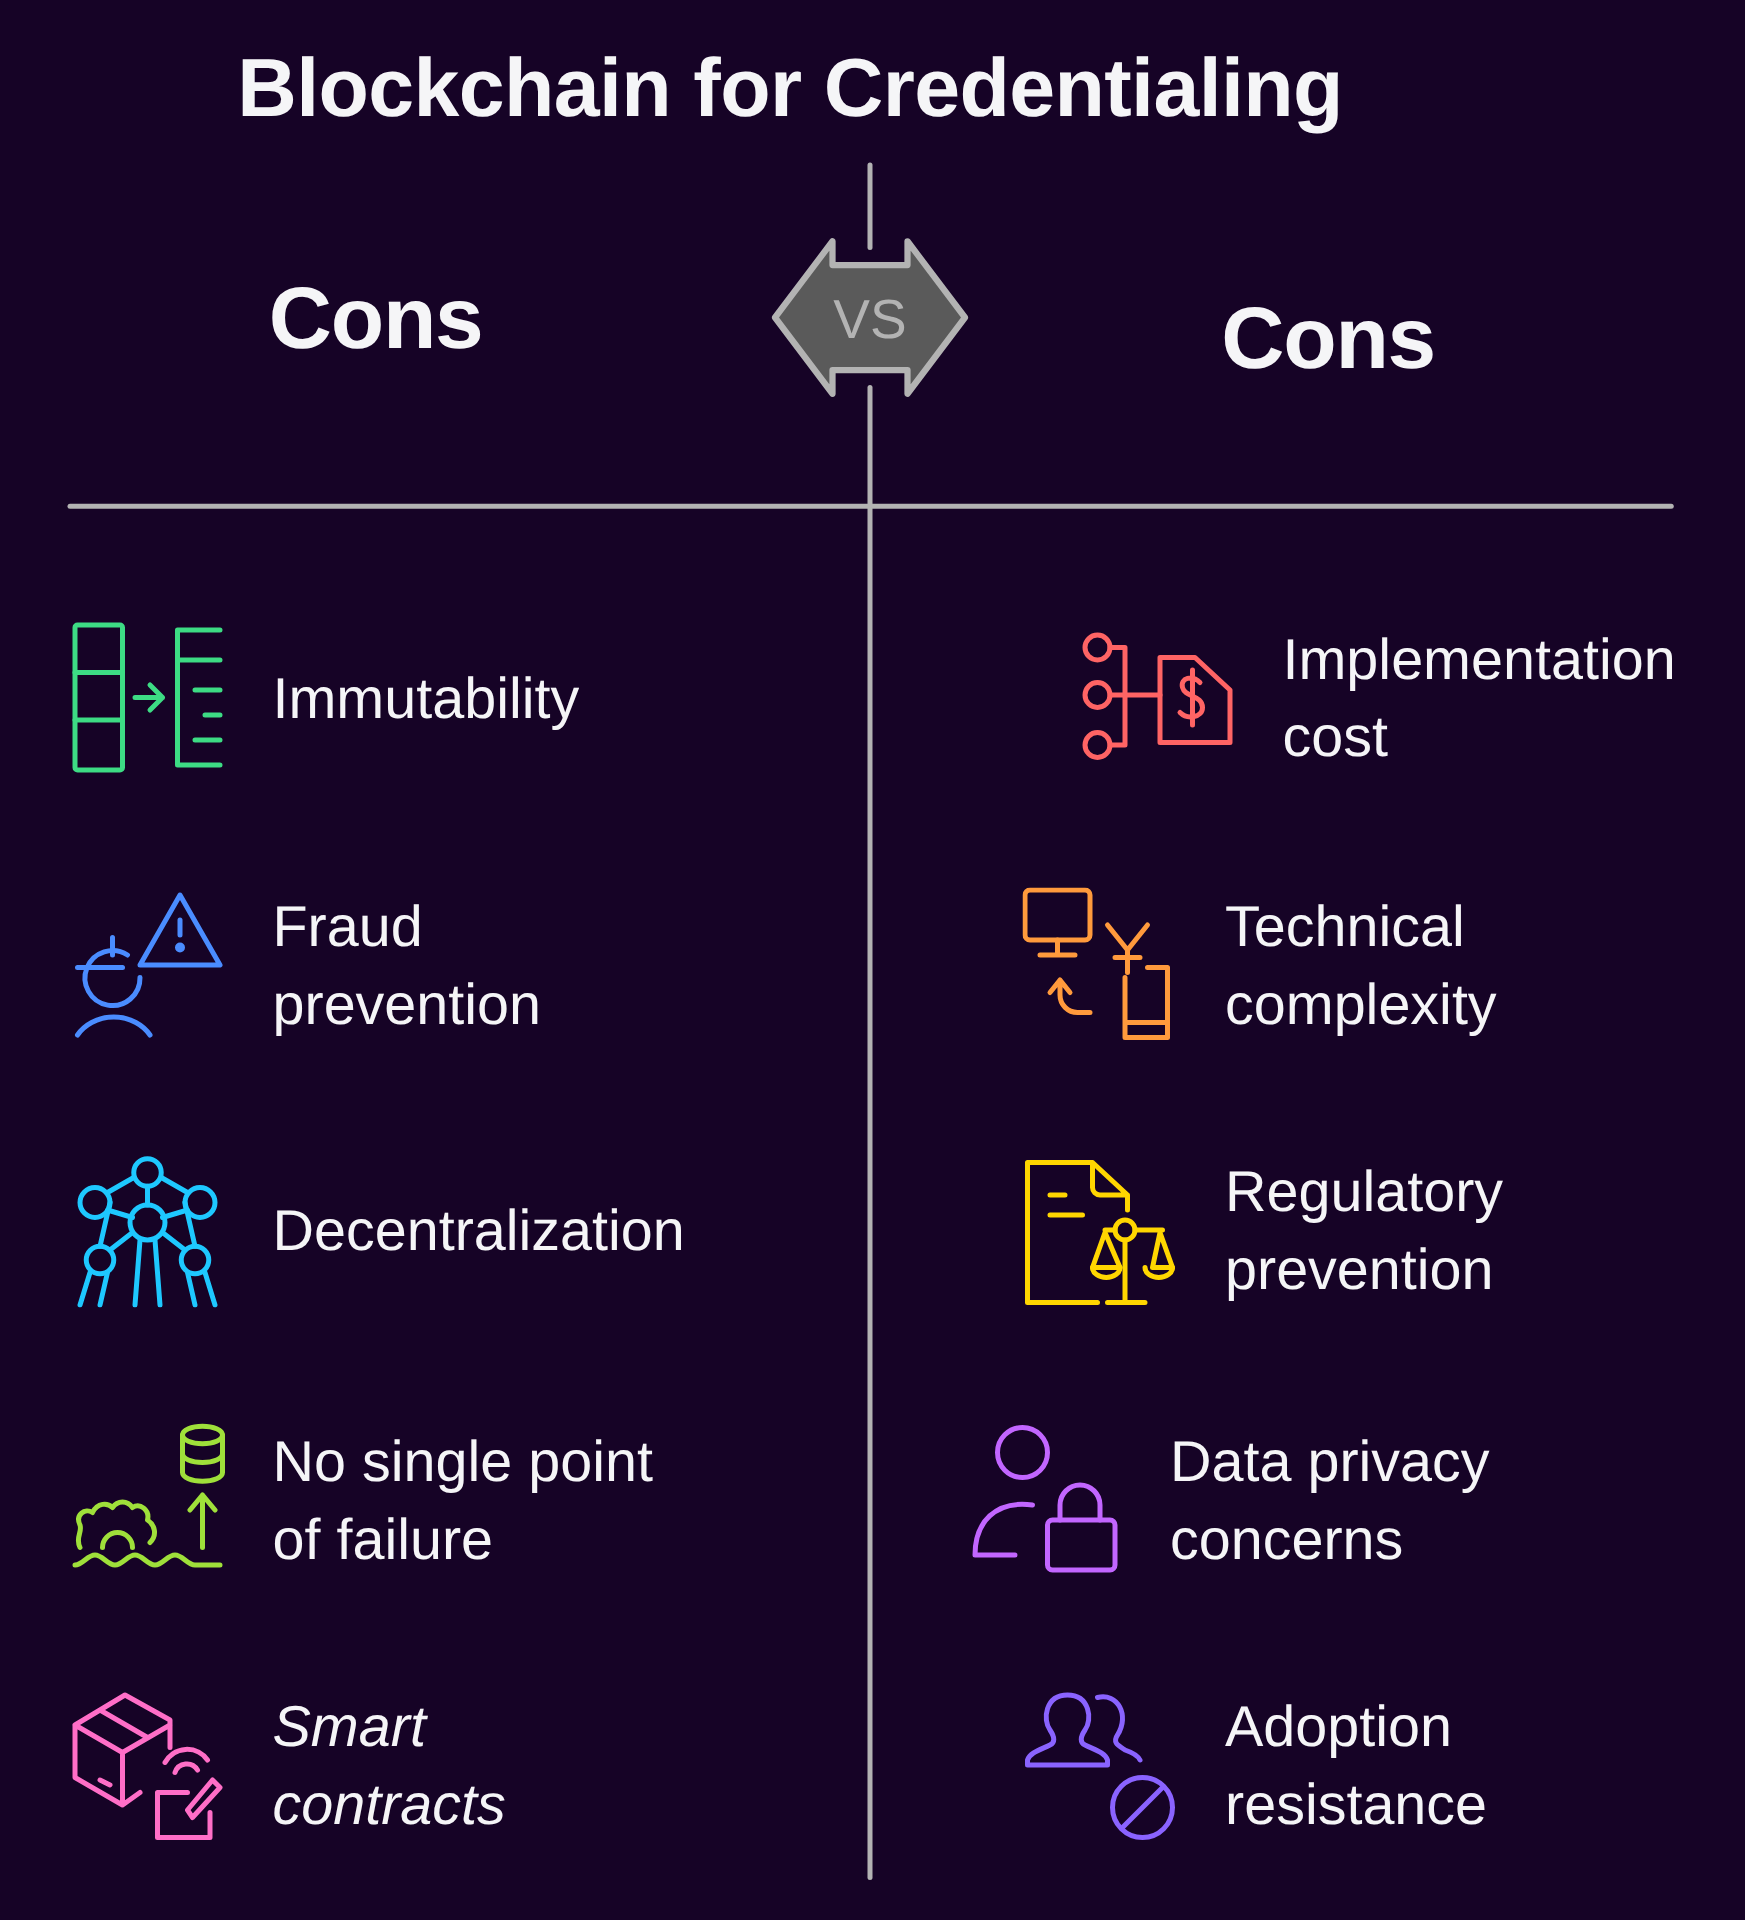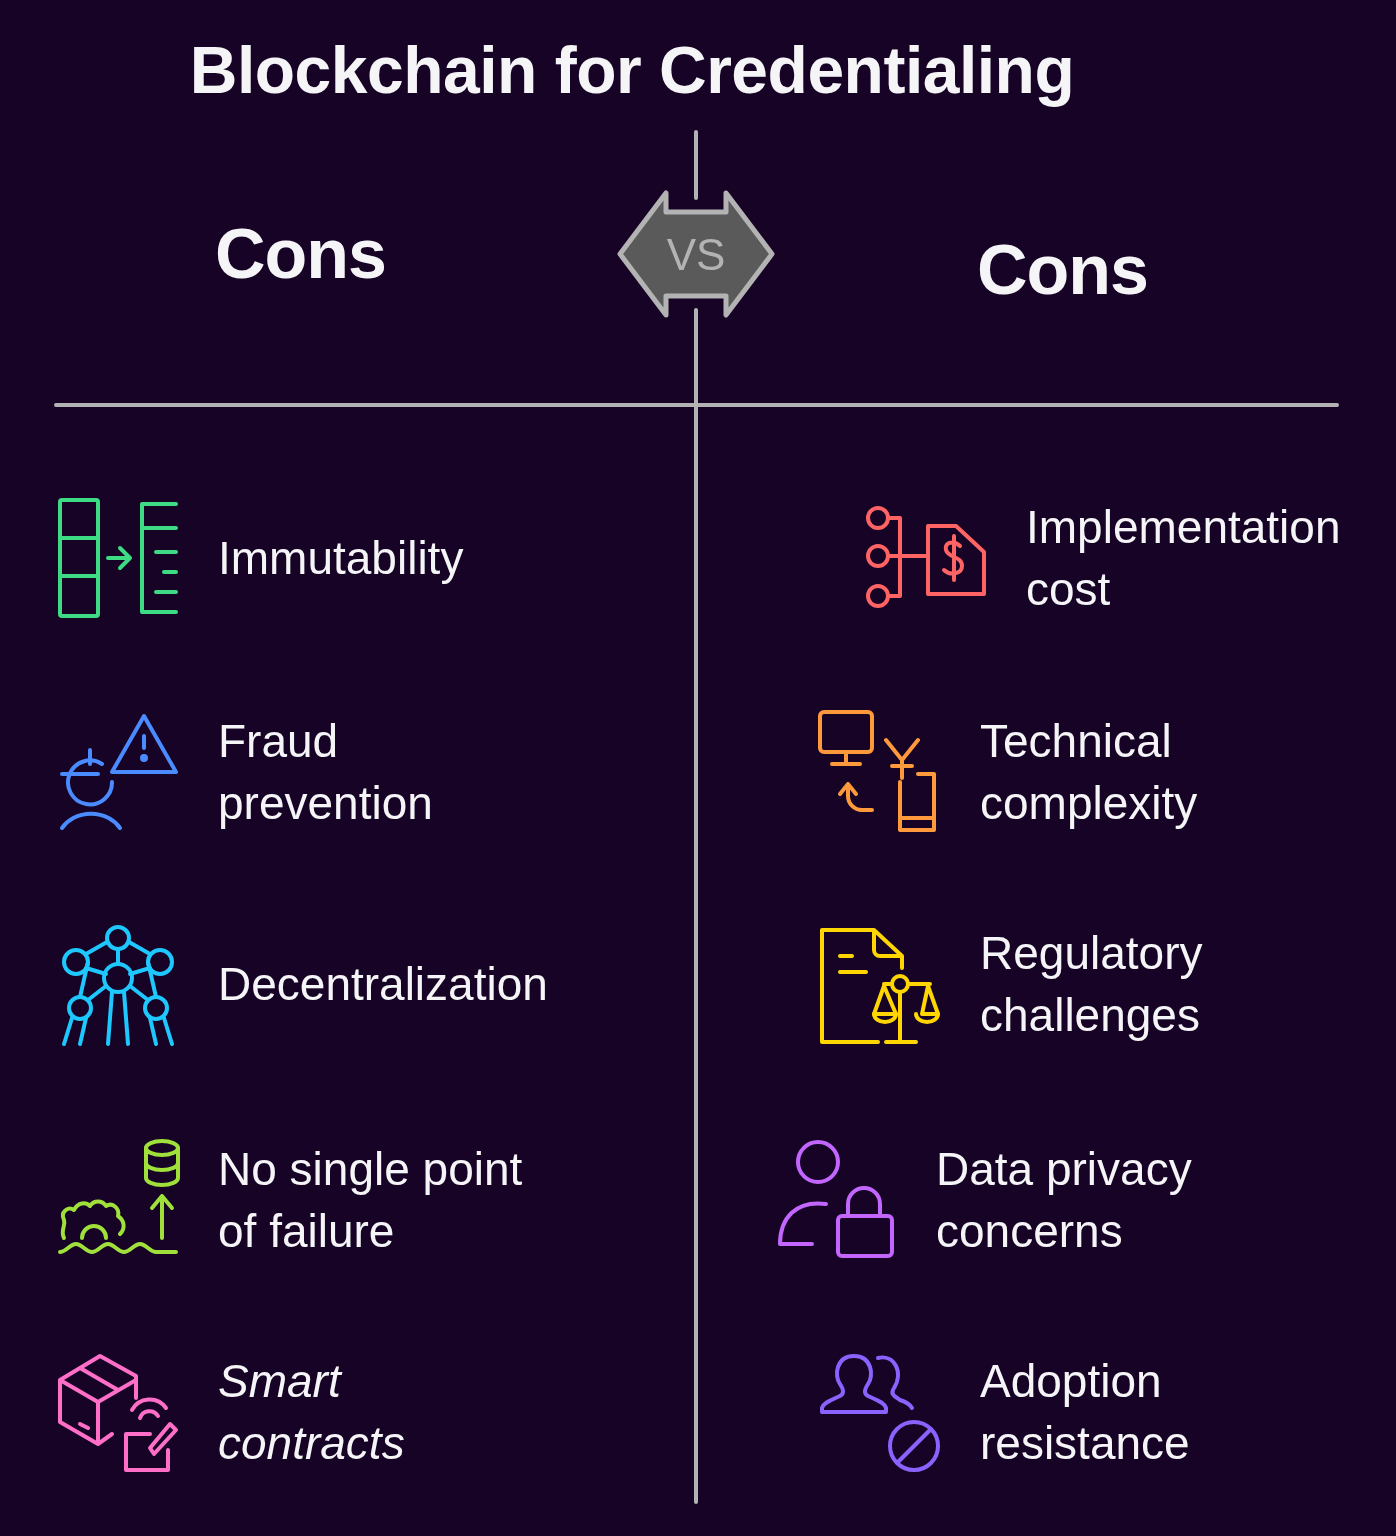--- a/index.html
+++ b/index.html
@@ -149,21 +149,21 @@
     <svg viewBox="0 0 124 124" fill="none" stroke="#ffd600" stroke-width="4" stroke-linecap="round" stroke-linejoin="round">
       <path d="M60 120 H4 V8 H56 L84 34 V46 M56 8 V28 A6 6 0 0 0 62 34 H84"></path>
       <path d="M22 34 H34 M22 50 H48"></path>
       <circle cx="82" cy="62" r="8"></circle>
         <path d="M66 62 H74 M90 62 H112 M82 70 V120 M68 120 H98"></path>
       <path d="M56 92 L66 64 L78 92 Z M104 92 L110 64 L120 92 Z"></path>
       <path d="M56 92 A11 8 0 0 0 78 92 M98 92 A11 8 0 0 0 120 92"></path>
     </svg>
   </div>
   <div class="label">Regulatory
-challenges</div>
+prevention</div>
 </div>
 
 <div class="item" style="left:774px;top:1138px;">
   <div class="icon">
     <svg viewBox="0 0 124 124" fill="none" stroke="#c266ff" stroke-width="4" stroke-linecap="round" stroke-linejoin="round">
       <circle cx="44" cy="24" r="20"></circle>
       <path d="M52 66 C22 62 6 80 6 106 H38"></path>
       <rect x="64" y="78" width="54" height="40" rx="4"></rect>
       <path d="M74 78 V66 A16 16 0 0 1 106 66 V78"></path>
     </svg>

